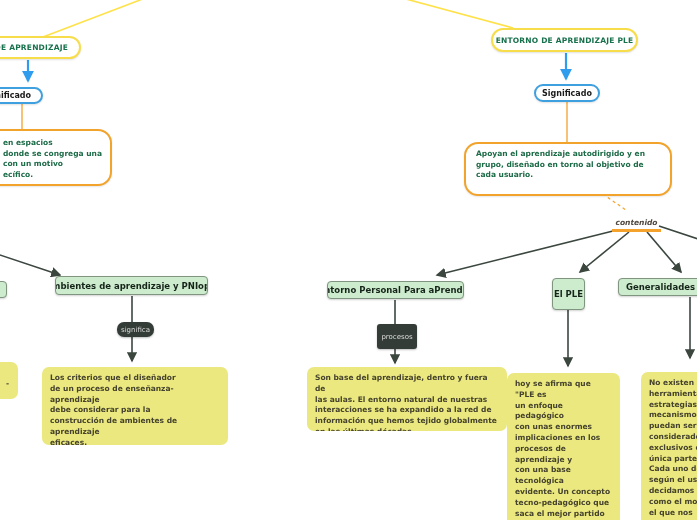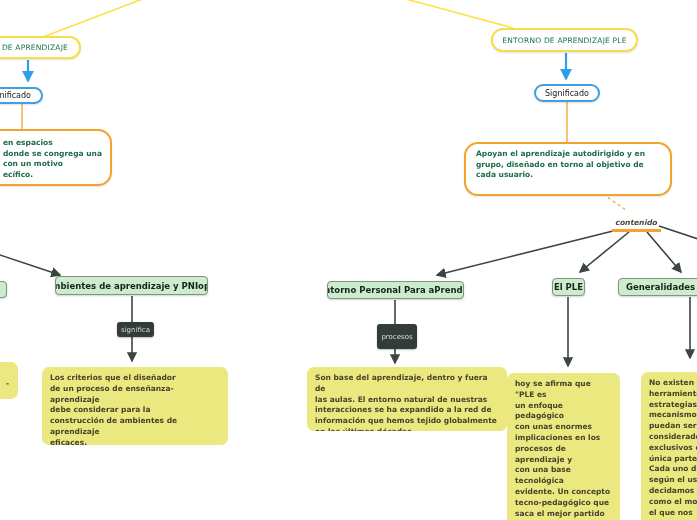--- a/index.html
+++ b/index.html
@@ -3,21 +3,21 @@
 <meta charset="utf-8">
 <style>
   html,body{margin:0;padding:0;background:#fff;}
   .canvas{
     position:relative;width:697px;height:520px;overflow:hidden;background:#ffffff;
     font-family:"DejaVu Sans",sans-serif;
   }
   svg.connectors{position:absolute;left:0;top:0;width:697px;height:520px;z-index:1;}
   .pill{
     position:absolute;z-index:3;background:#ffffff;display:flex;align-items:center;
-    box-sizing:border-box;font-weight:normal;border-radius:13px;
+    box-sizing:border-box;font-weight:bold;border-radius:13px;
     box-shadow:0 1px 2px rgba(0,0,0,0.12);
   }
   .pill.yellow{border:2px solid #f7dd4a;color:#17714c;font-size:7.5px;letter-spacing:.2px;}
   .pill.blue{border:2px solid #3fa0e0;color:#1a1a1a;font-size:8px;border-radius:10px;}
   .note-callout{
     position:absolute;z-index:3;background:#ffffff;border:2px solid #f2a32c;border-radius:14px;
     box-sizing:border-box;color:#1c6b47;font-weight:bold;font-size:7.5px;line-height:10.5px;
     white-space:pre-line;box-shadow:0 1px 2px rgba(0,0,0,0.10);
   }
   .hub-label{
@@ -45,23 +45,23 @@
   #topic-left{left:-46px;top:36px;width:127px;height:23px;justify-content:flex-end;padding-right:11px;}
   #sig-left{left:-30px;top:87px;width:73px;height:17px;justify-content:flex-end;padding-right:10px;}
   #note-left{left:-62px;top:129px;width:174px;height:57px;padding:7px 8px 6px 63px;}
   #topic-right{left:491px;top:28px;width:147px;height:24px;justify-content:center;}
   #sig-right{left:534px;top:84px;width:66px;height:18px;justify-content:center;}
   #note-right{left:464px;top:142px;width:208px;height:54px;padding:5px 10px;}
   #hub-contenido{left:612px;top:217px;width:49px;}
   #node-clipped-left{left:-16px;top:281px;width:23px;height:17px;}
   #node-ambientes{left:55px;top:276px;width:153px;height:19px;}
   #node-entorno-personal{left:327px;top:281px;width:137px;height:18px;}
-  #node-el-ple{left:552px;top:278px;width:33px;height:18px;}
+  #node-el-ple{left:552px;top:278px;width:33px;height:32px;}
   #node-generalidades{left:618px;top:278px;width:101px;height:18px;justify-content:flex-start;padding-left:7px;}
-  #rel-significa{left:117px;top:322px;width:37px;height:15px;}
+  #rel-significa{left:117px;top:322px;width:37px;height:15px;border-radius:7px;}
   #rel-procesos{left:377px;top:324px;width:40px;height:25px;}
   #rel-idea{left:501px;top:324px;width:133px;height:15px;font-size:6.8px;}
   #ybox-clipped-left{left:-44px;top:362px;width:62px;height:37px;text-align:right;padding-right:9px;}
   #ybox-criterios{left:42px;top:367px;width:186px;height:78px;}
   #ybox-sonbase{left:307px;top:367px;width:200px;height:64px;}
   #ybox-hoy{left:507px;top:373px;width:113px;height:165px;}
   #ybox-noexisten{left:641px;top:372px;width:130px;height:160px;}
 </style>
 </head>
 <body>

